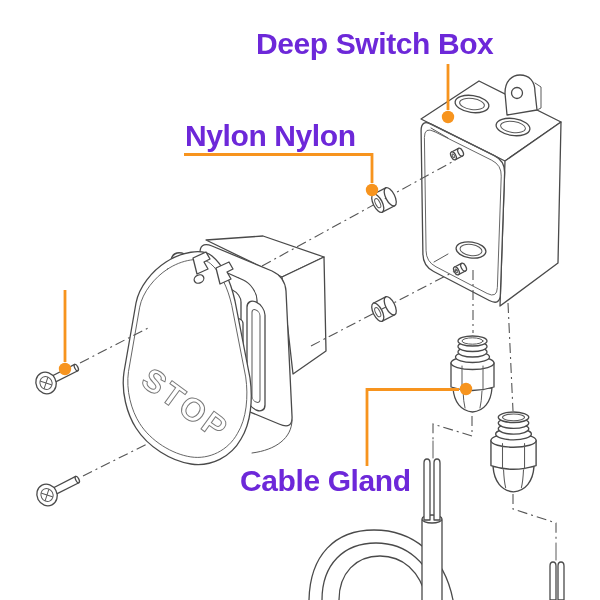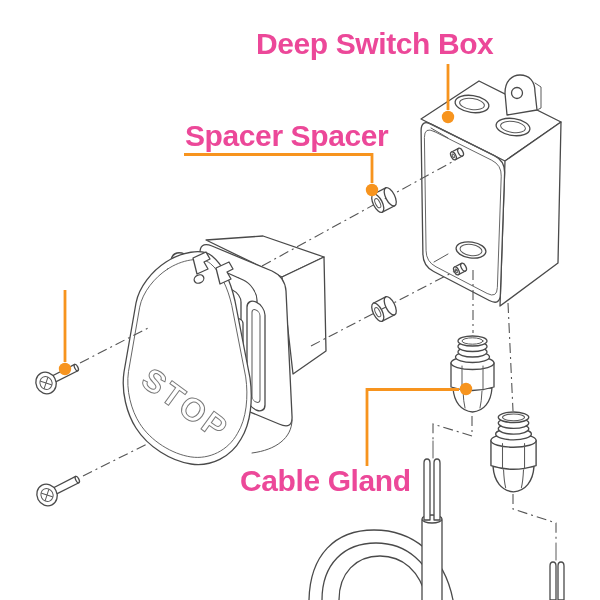--- a/index.html
+++ b/index.html
@@ -1,21 +1,21 @@
 <!DOCTYPE html>
 <html><head>
 <meta charset="utf-8">
 <style>
   html,body{margin:0;padding:0;}
   body{width:600px;height:600px;background:#ffffff;font-family:"Liberation Sans",sans-serif;}
   .stage{position:relative;width:600px;height:600px;overflow:hidden;background:#fff;}
   svg{position:absolute;left:0;top:0;}
   .callout{
     position:absolute;
-    color:#ec4899;
+    color:#6d28d9;
     font-weight:700;
     font-size:30px;
     line-height:32px;
     letter-spacing:-0.4px;
     white-space:pre-line;
     user-select:none;
   }
   .lbl-deep{left:256px;top:28px;}
   .lbl-nylon{left:185px;top:120px;}
   .lbl-cross{left:14px;top:199px;}
@@ -189,15 +189,15 @@
     <path class="accent" d="M184,154.5 L372,154.5 L372,183"></path>
     <circle class="dot" cx="372" cy="190" r="6.2"></circle>
     <path class="accent" d="M65,290 L65,362"></path>
     <circle class="dot" cx="65" cy="369" r="6.2"></circle>
     <path class="accent" d="M367,466 L367,389.5 L459,389.5"></path>
     <circle class="dot" cx="466" cy="389" r="6.2"></circle>
   </g>
 </svg>
 
   <div class="callout lbl-deep">Deep Switch Box</div>
-  <div class="callout lbl-nylon">Spacer Spacer</div>
+  <div class="callout lbl-nylon">Nylon Nylon</div>
   <div class="callout lbl-gland">Cable Gland</div>
 </div>
 
 </body></html>

